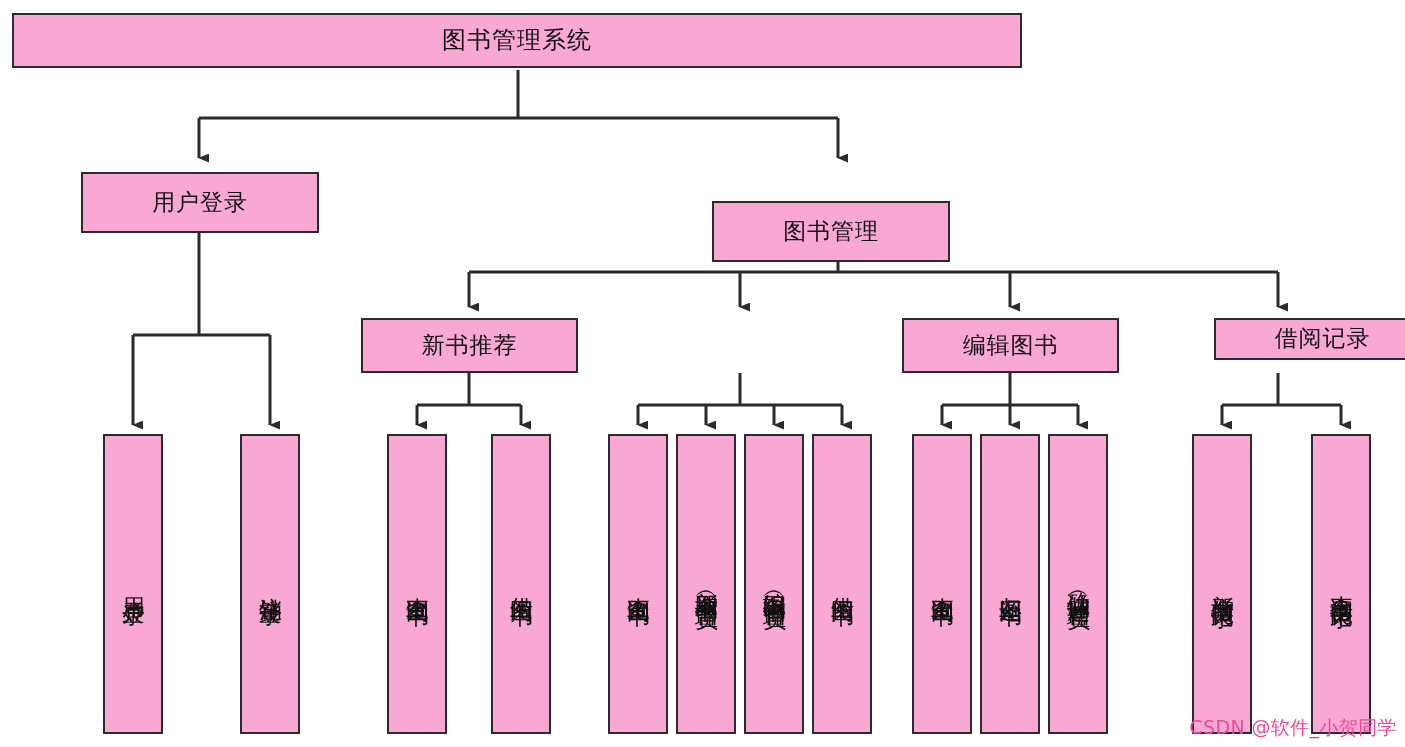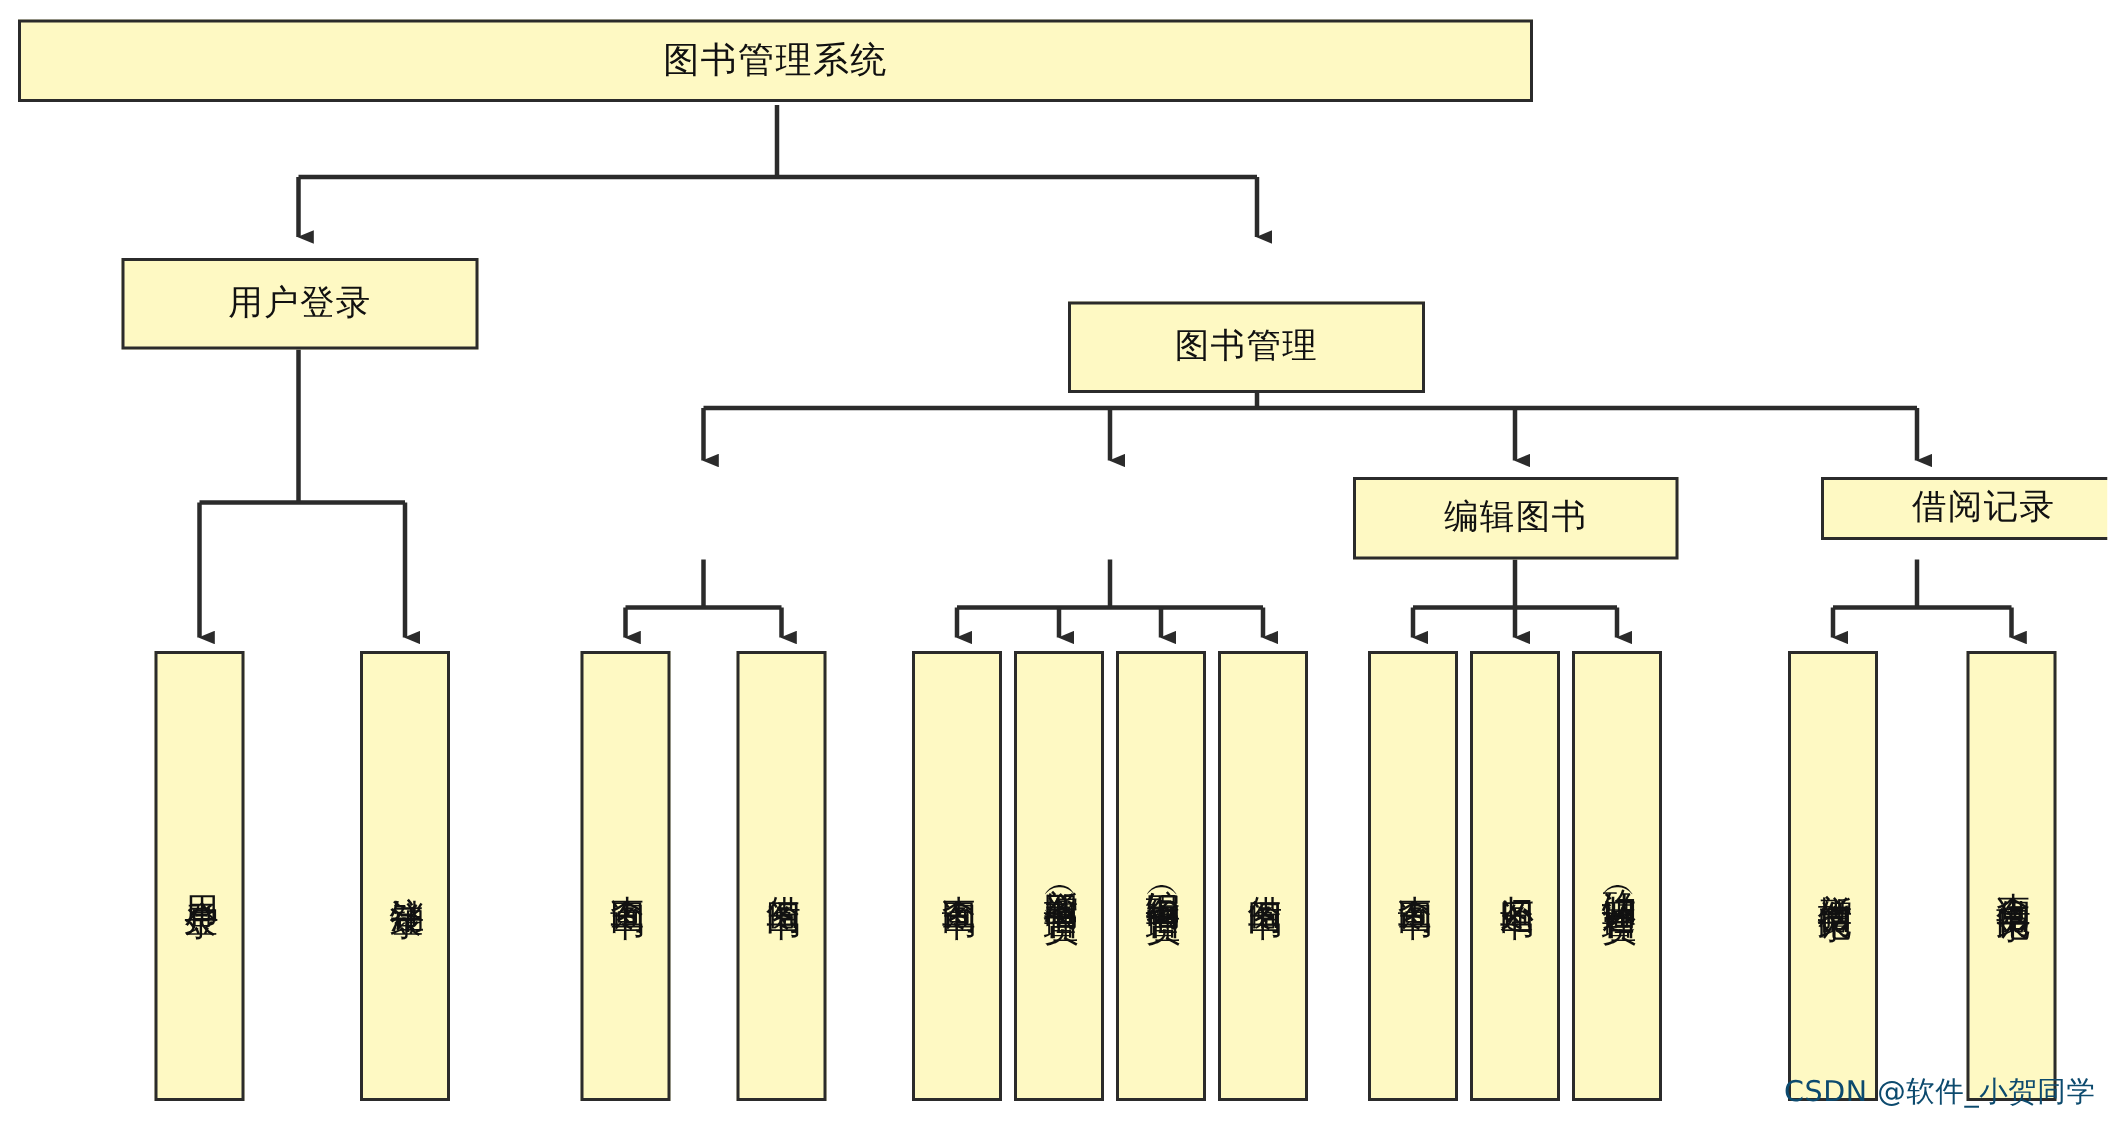--- a/index.html
+++ b/index.html
@@ -23,21 +23,21 @@
     position: absolute;
     left: 0;
     top: 0;
     width: 1405px;
     height: 747px;
     pointer-events: none;
   }
   .node {
     position: absolute;
     box-sizing: border-box;
-    background: #fef9c3;
+    background: #f9a8d4;
     border: 2px solid #2b2b2b;
     display: flex;
     align-items: center;
     justify-content: center;
     text-align: center;
     line-height: 1.12;
     letter-spacing: 0.04em;
     color: #111111;
   }
   .node.horizontal {
@@ -64,21 +64,21 @@
     display: block;
   }
   #root-node {
     font-size: 24px;
   }
   #watermark {
     position: absolute;
     right: 8px;
     bottom: 6px;
     font-size: 19px;
-    color: #0c4a6e;
+    color: #ec4899;
     letter-spacing: 0.02em;
     white-space: nowrap;
     user-select: none;
   }
 </style>
 </head>
 <body>
 
 <div id="diagram-root">
 
@@ -138,20 +138,23 @@
   </div>
 
   <div class="node horizontal" style="left:81px; top:172px; width:238px; height:61px;">
     <span class="node-label">用户登录</span>
   </div>
 
   <div class="node horizontal" style="left:712px; top:172px; width:238px; height:61px;margin-top:29px;">
     <span class="node-label">图书管理</span>
   </div>
 
+  <div class="node horizontal" style="left:361px; top:318px; width:217px; height:55px;">
+    <span class="node-label">新书推荐</span>
+  </div>
 
 
   <div class="node horizontal" style="left:902px; top:318px; width:217px; height:55px;">
     <span class="node-label">编辑图书</span>
   </div>
 
   <div class="node horizontal" style="left:1214px; top:318px; width:217px; height:42px;">
     <span class="node-label">借阅记录</span>
   </div>
 

